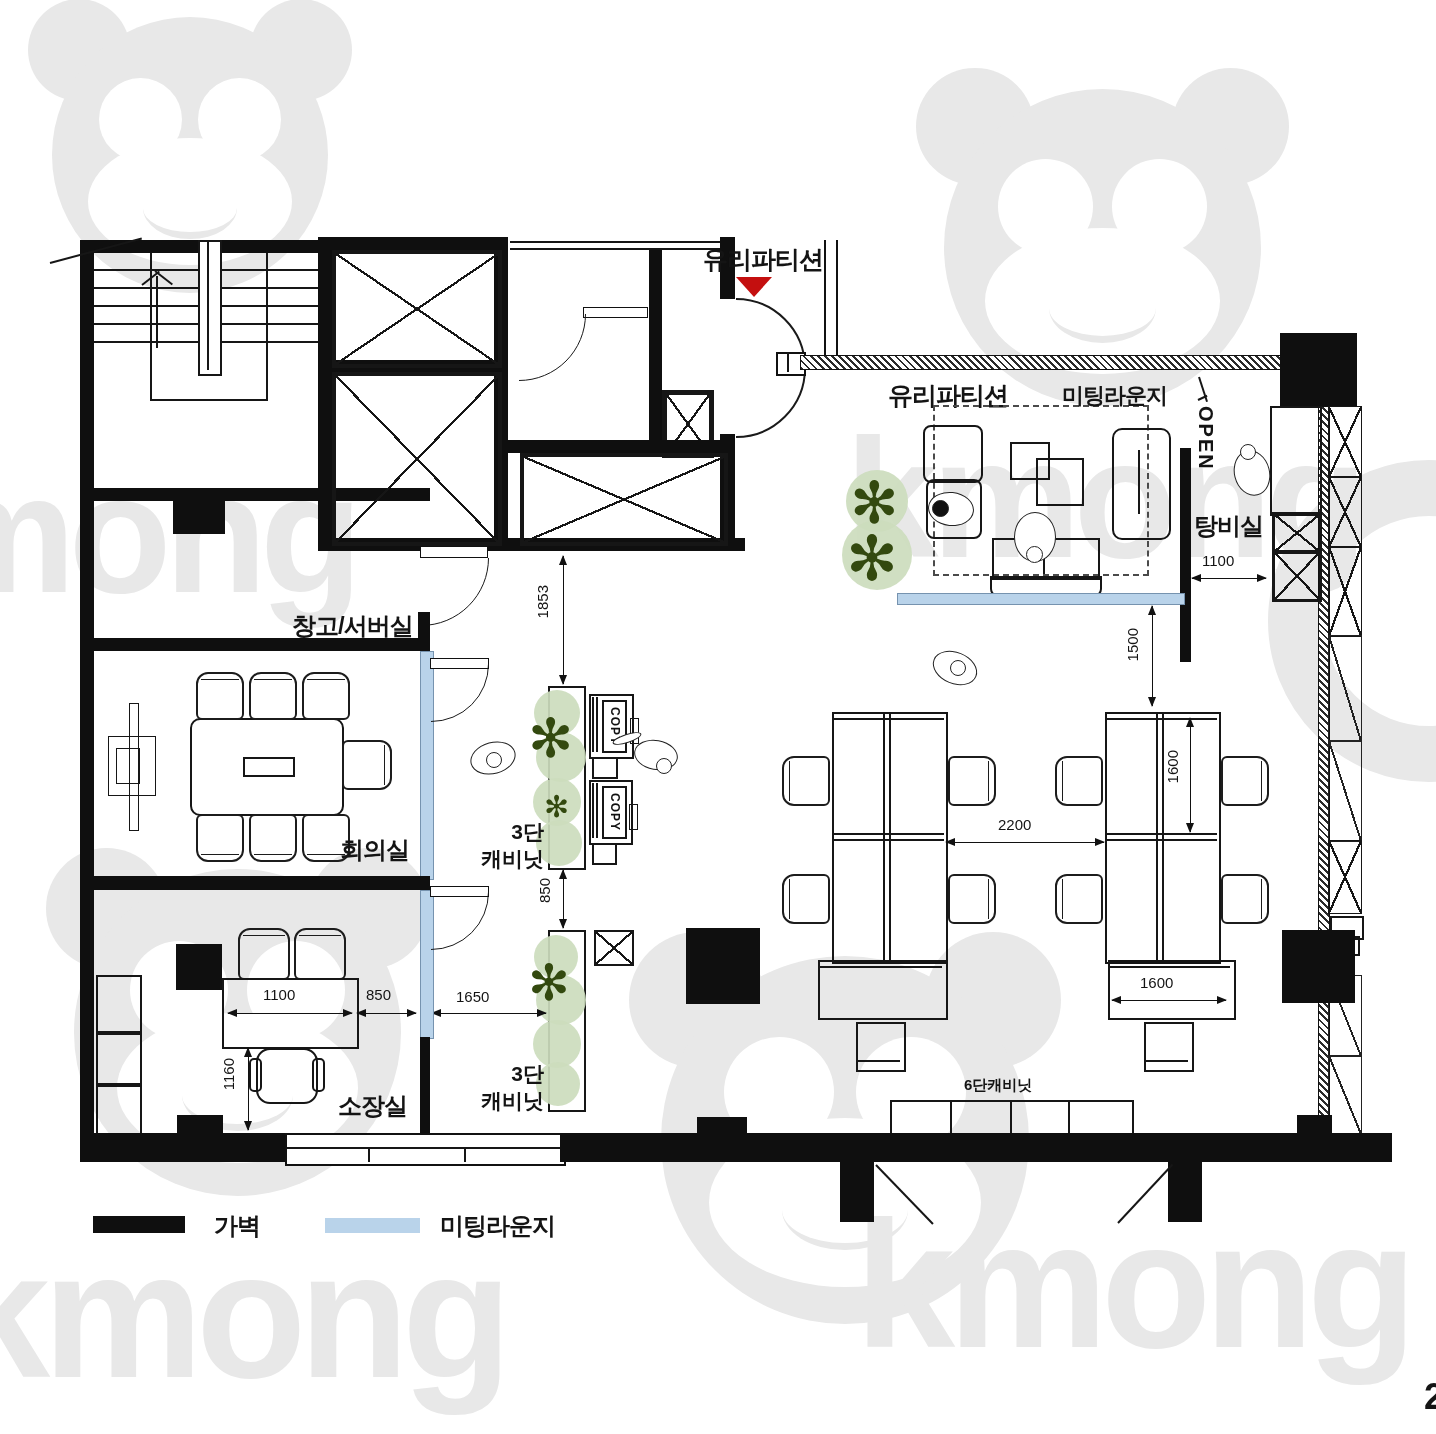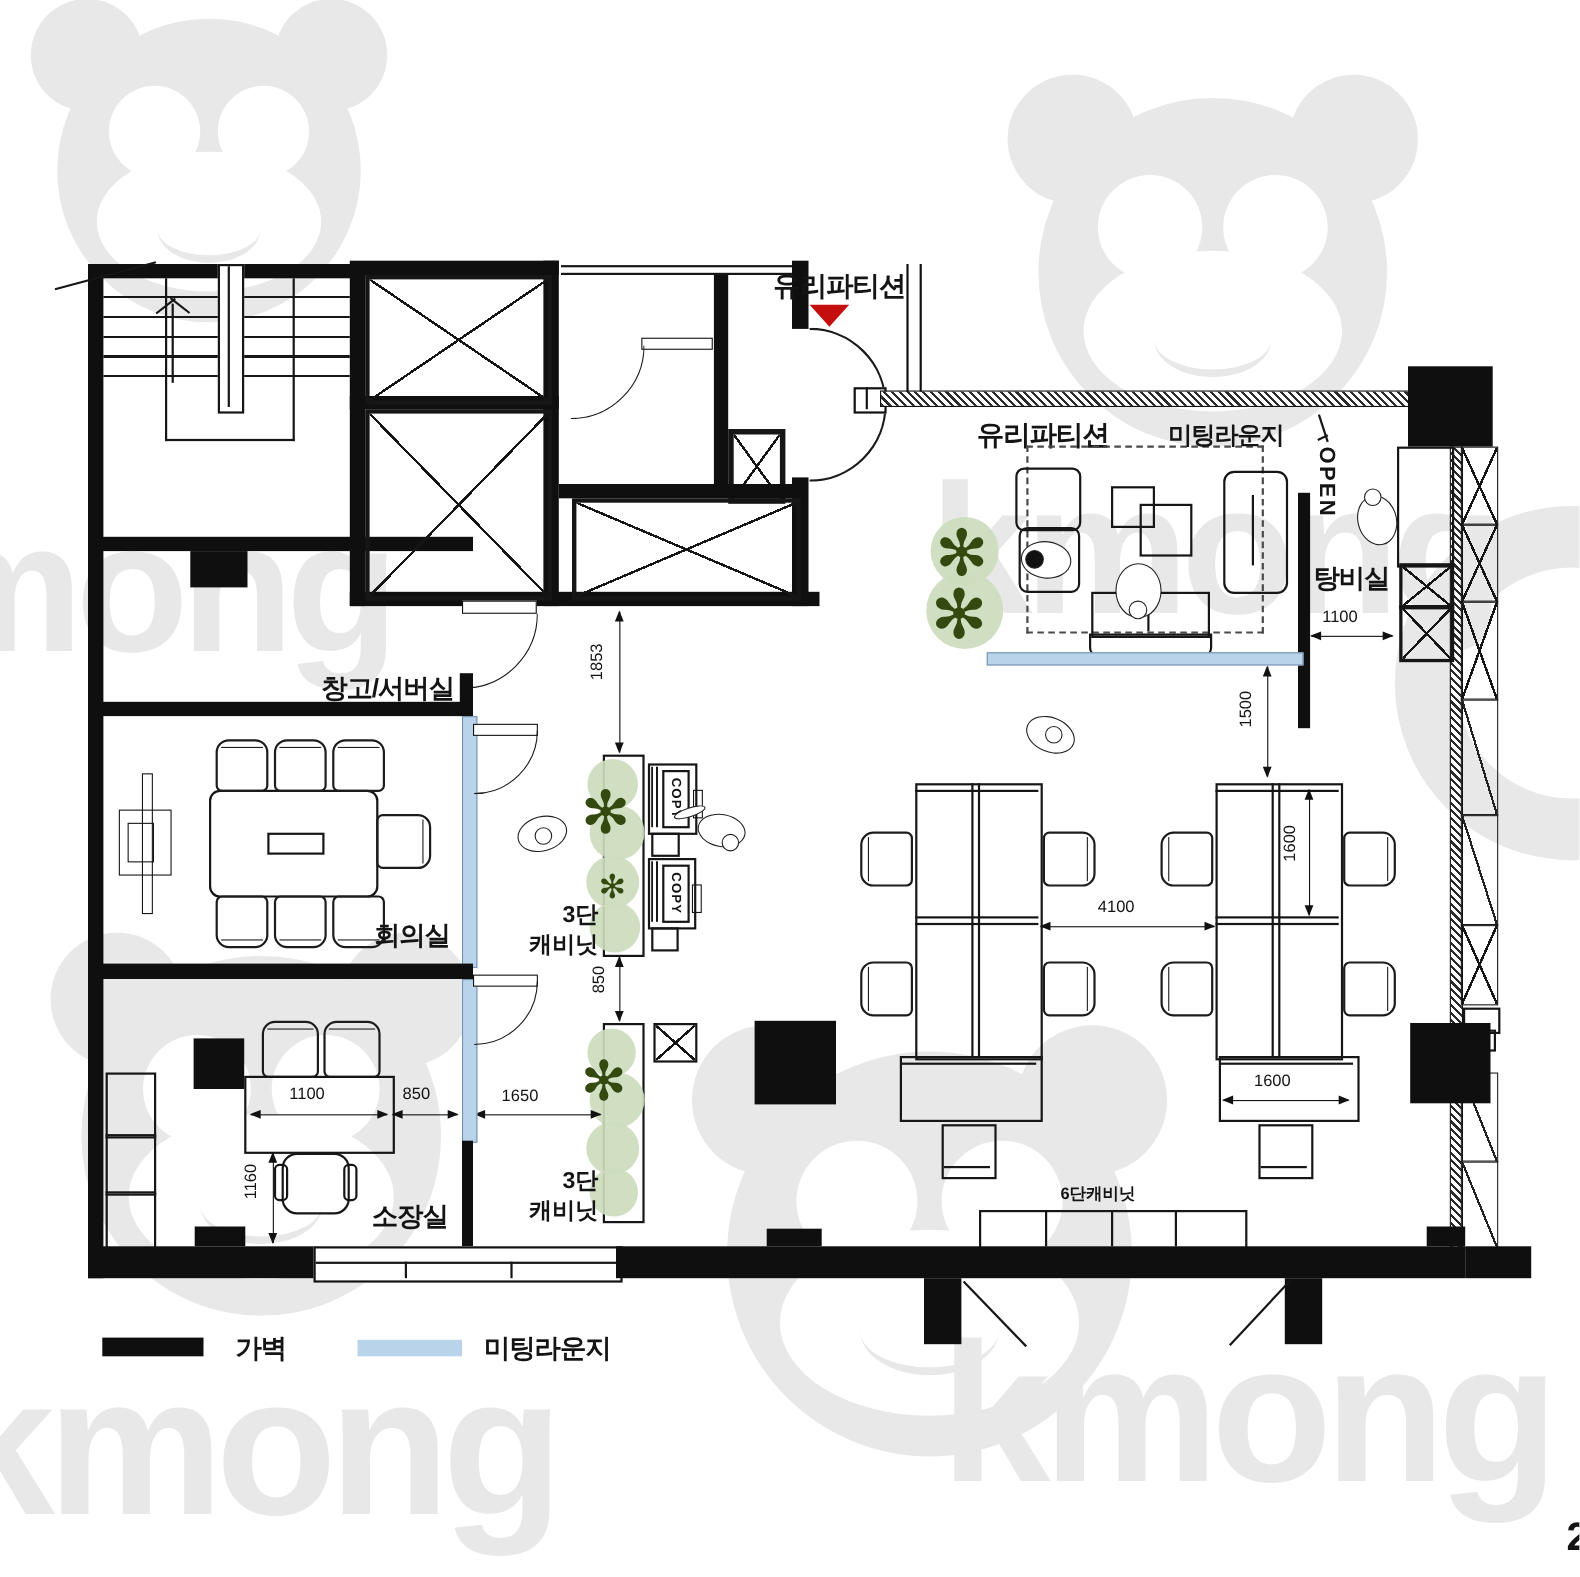--- a/index.html
+++ b/index.html
@@ -357,21 +357,21 @@
   <div class="bx" style="left:1108px;top:960px;width:124px;height:56px;border-width:2.5px"></div>
   <div class="ln" style="left:1110px;top:966px;width:120px;height:2px"></div>
   <div class="bx" style="left:1144px;top:1022px;width:46px;height:46px"></div>
   <div class="ln" style="left:1146px;top:1060px;width:42px;height:2px"></div>
   <div class="ch wd" style="left:1055px;top:756px;width:44px;height:46px"></div>
   <div class="ch wd" style="left:1055px;top:874px;width:44px;height:46px"></div>
   <div class="ch e" style="left:1221px;top:756px;width:44px;height:46px"></div>
   <div class="ch e" style="left:1221px;top:874px;width:44px;height:46px"></div>
 
   <div class="dimh" style="left:946px;top:842px;width:158px"></div>
-  <div class="lbl dlbl" style="left:998px;top:816px">4100</div>
+  <div class="lbl dlbl" style="left:998px;top:816px">2200</div>
   <div class="dimv" style="left:1190px;top:718px;height:114px"></div>
   <div class="lbl dlbl vdim" style="left:1164px;top:750px">1600</div>
   <div class="dimh" style="left:1112px;top:1000px;width:114px"></div>
   <div class="lbl dlbl" style="left:1140px;top:974px">1600</div>
 
   <div class="pb" style="left:932px;top:652px;width:44px;height:30px;transform:rotate(22deg)"></div>
   <div class="ph" style="left:950px;top:660px;width:14px;height:14px"></div>
   <div class="pb" style="left:1234px;top:450px;width:34px;height:44px;transform:rotate(-14deg)"></div>
   <div class="ph" style="left:1240px;top:444px;width:14px;height:14px"></div>
 

